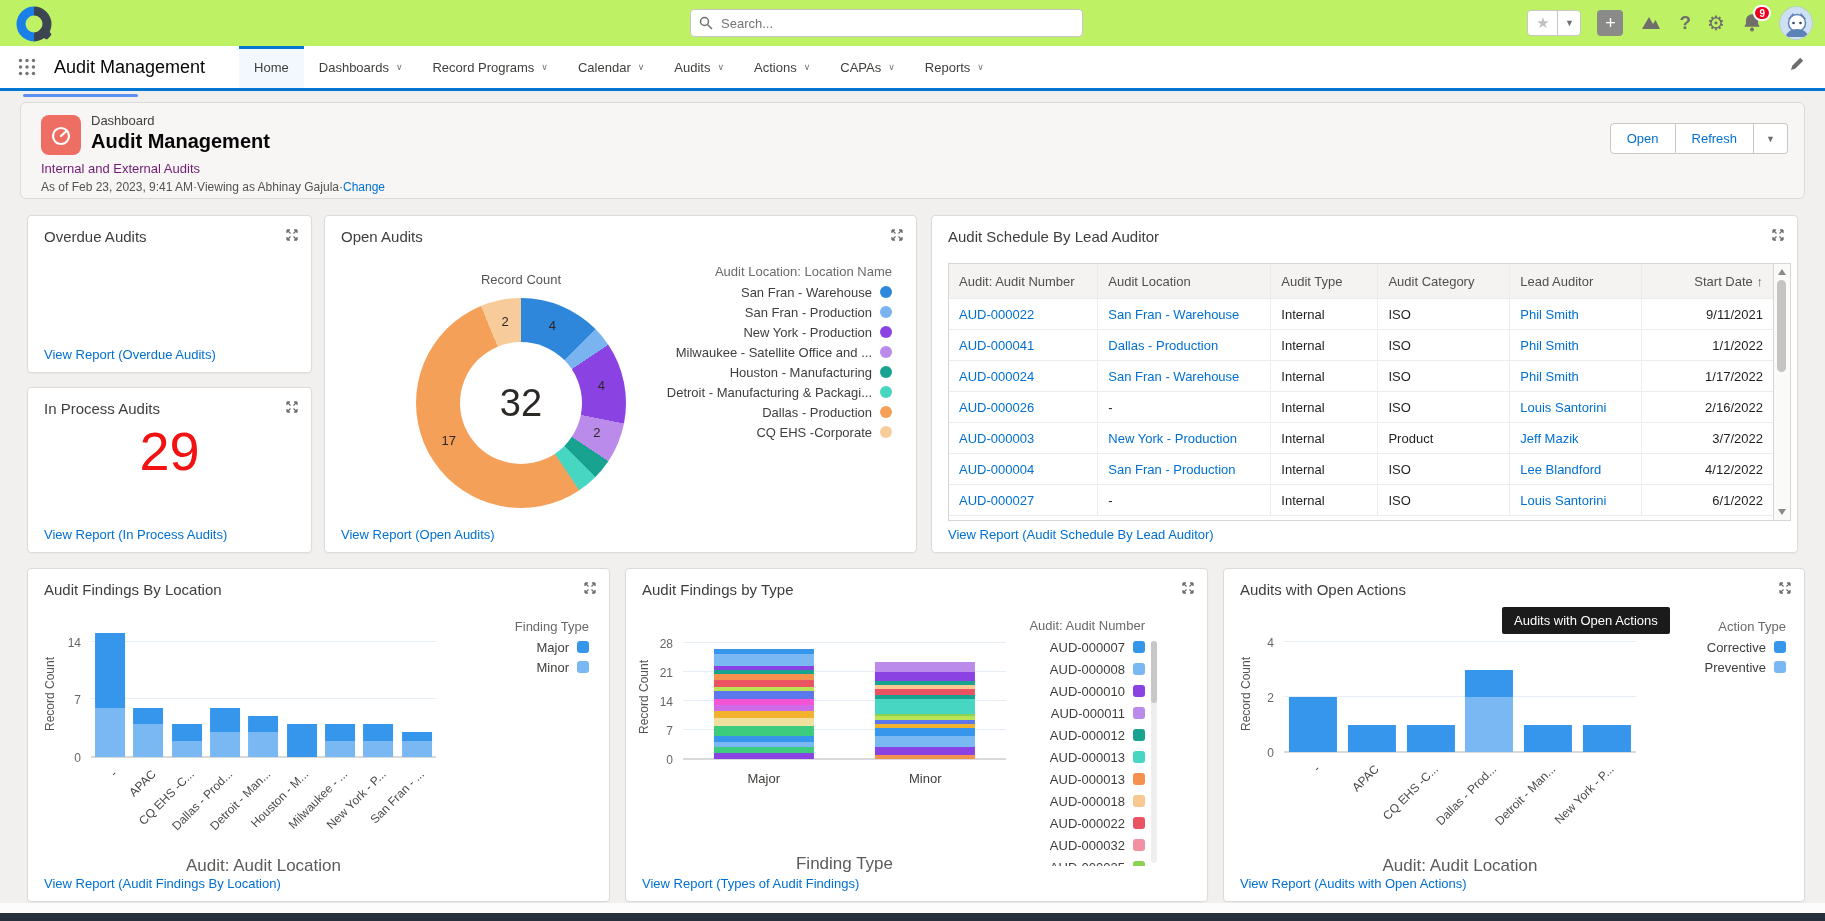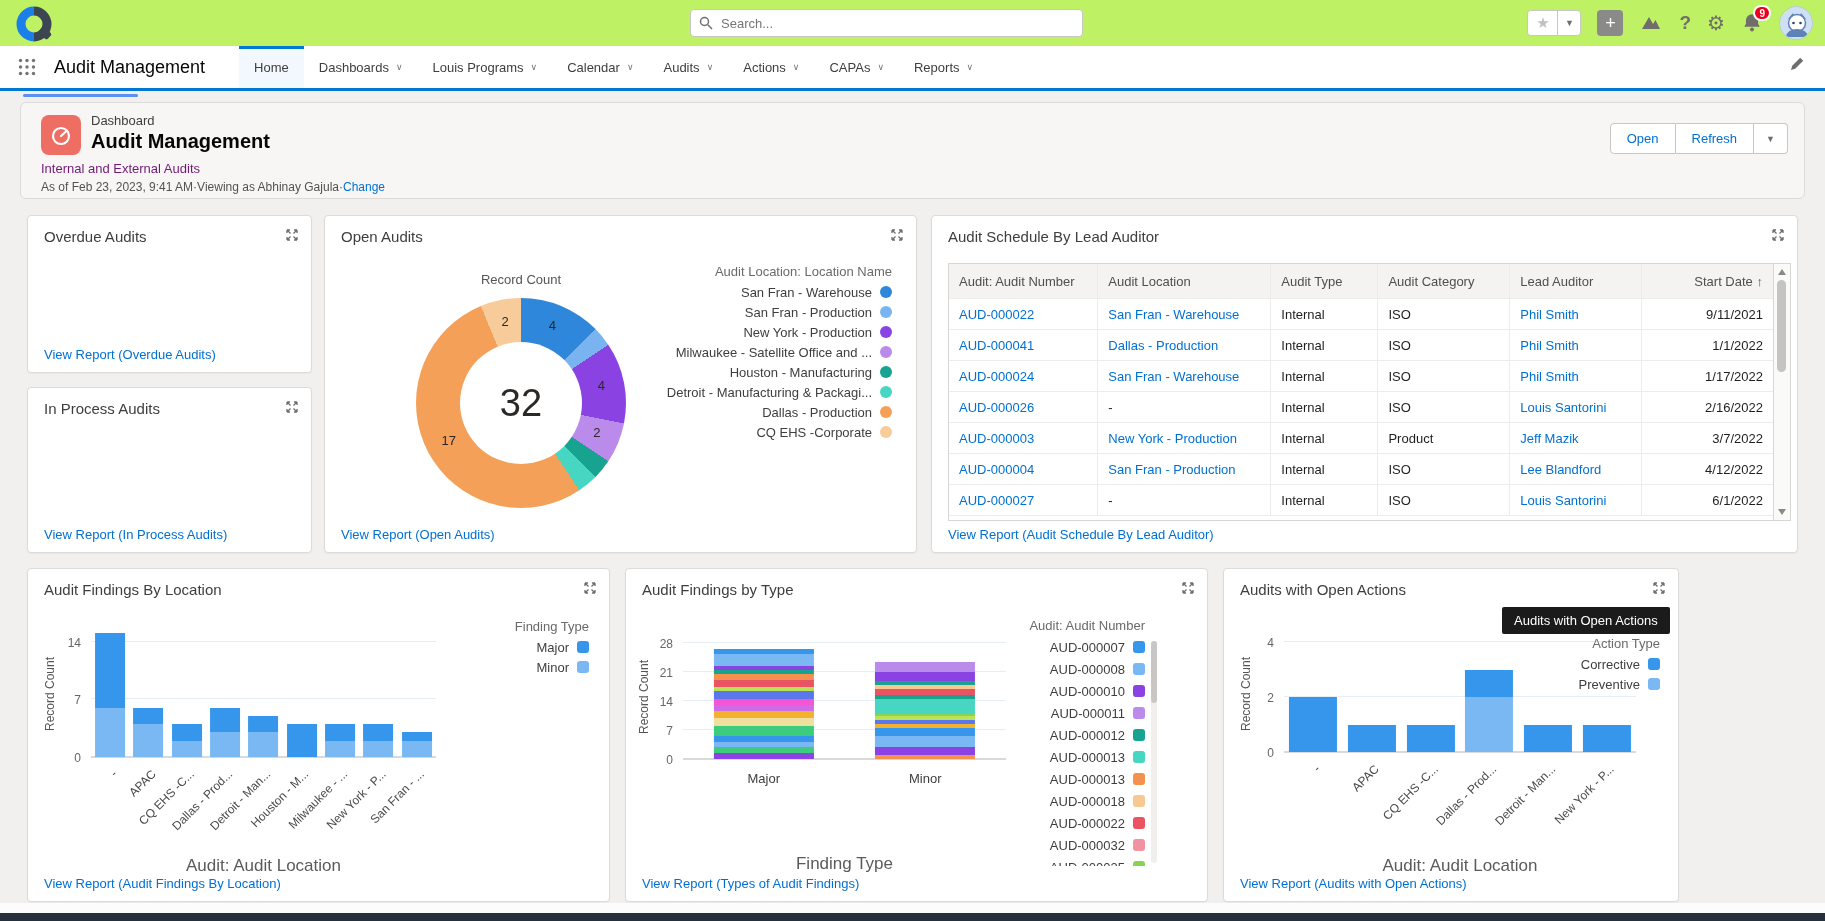--- a/index.html
+++ b/index.html
@@ -62,36 +62,36 @@
     box-shadow:0 1px 2px rgba(0,0,0,0.04); }
   .card-title { position:absolute; left:16px; top:12px; font-size:15px; color:#3e3e3c; }
   .expand { position:absolute; right:12px; top:12px; background:none; border:none; }
   .view-report { position:absolute; left:16px; bottom:10px; font-size:13px; color:#0070d2; text-decoration:none; }
   #card-overdue  { left:27px;  top:215px; width:285px; height:158px; }
   #card-inprocess{ left:27px;  top:387px; width:285px; height:166px; }
   #card-donut    { left:324px; top:215px; width:593px; height:338px; }
   #card-sched    { left:931px; top:215px; width:867px; height:338px; }
   #card-fbl      { left:27px;  top:568px; width:583px; height:334px;padding-left:40px; }
   #card-fbt      { left:625px; top:568px; width:583px; height:334px; }
-  #card-foa      { left:1223px;top:568px; width:456px; height:334px; }
+  #card-foa      { left:1223px;top:568px; width:582px; height:334px; }
   .metric { position:absolute; left:0; right:0; text-align:center; font-size:54px; color:#F21212; }
   #card-overdue .metric { top:26px; }
   #card-inprocess .metric { top:32px; }
   
   #donut-title { position:absolute; left:91px; top:56px; width:210px; text-align:center; font-size:13px; color:#555; }
   #donut { position:absolute; left:91px; top:82px; width:210px; height:210px; border-radius:50%; }
   #donut .hole { position:absolute; inset:44px; background:#fff; border-radius:50%;
     display:flex; align-items:center; justify-content:center; font-size:38px; color:#2b2826; }
   .dlab { position:absolute; width:20px; text-align:center; font-size:13px; color:#2b2826; }
   
   .legend { position:absolute; }
   #leg-B { right:24px; top:44px; }
   #leg-D { right:20px; top:46px; }
   #leg-E { right:62px; top:45px; height:252px; overflow:hidden; }
-  #leg-F { right:18px; top:46px;margin-top:17px; }
+  #leg-F { right:18px; top:46px; }
   .lg-title { height:22px; display:flex; justify-content:flex-end; align-items:center; font-size:13px; color:#6b6a68; }
   .lg-item { height:20px; display:flex; justify-content:flex-end; align-items:center; gap:8px; font-size:13px; color:#3e3e3c; }
   #leg-E .lg-item { height:22px; }
   .lg-sw { width:12px; height:12px; border-radius:3px; flex:0 0 12px; }
   .lg-sw.round { border-radius:50%; }
   .leg-sb { position:absolute; width:6px; background:#f0efee; border-radius:3px; }
   .leg-sb .thumb { position:absolute; top:0; left:0; width:6px; height:62px; background:#c9c7c5; border-radius:3px; }
   #legsb-E { right:50px; top:72px; height:222px; }
   
   .plot { position:absolute; border-bottom:1px solid #d9d9d9; }
@@ -210,21 +210,21 @@
   <span class="appname">Audit Management</span>
   <nav class="nav-tabs" id="nav-tabs">
       <div class="nav-tab active">
         <span class="tab-label">Home</span>
       </div>
       <div class="nav-tab">
         <span class="tab-label">Dashboards</span>
         <span class="tab-caret">∨</span>
       </div>
       <div class="nav-tab">
-        <span class="tab-label">Louis Programs</span>
+        <span class="tab-label">Record Programs</span>
         <span class="tab-caret">∨</span>
       </div>
       <div class="nav-tab">
         <span class="tab-label">Calendar</span>
         <span class="tab-caret">∨</span>
       </div>
       <div class="nav-tab">
         <span class="tab-label">Audits</span>
         <span class="tab-caret">∨</span>
       </div>
@@ -289,20 +289,21 @@
   <button class="expand">
     <svg width="14" height="14" viewBox="0 0 14 14">
         <g stroke="#706e6b" stroke-width="1.3" fill="none">
       <path d="M8.5 5.5 L12 2 M12 2 h-3 M12 2 v3"></path>
           <path d="M5.5 5.5 L2 2 M2 2 h3 M2 2 v3"></path>
       <path d="M8.5 8.5 L12 12 M12 12 h-3 M12 12 v-3"></path>
           <path d="M5.5 8.5 L2 12 M2 12 h3 M2 12 v-3"></path>
         </g>
       </svg>
   </button>
+  <div class="metric">29</div>
   <a href="#" class="view-report">View Report (In Process Audits)</a>
 </div>
 
 <div class="card" id="card-donut">
   <div class="card-title">Open Audits</div>
   <button class="expand">
     <svg width="14" height="14" viewBox="0 0 14 14">
         <g stroke="#706e6b" stroke-width="1.3" fill="none">
       <path d="M8.5 5.5 L12 2 M12 2 h-3 M12 2 v3"></path>
           <path d="M5.5 5.5 L2 2 M2 2 h3 M2 2 v3"></path>

